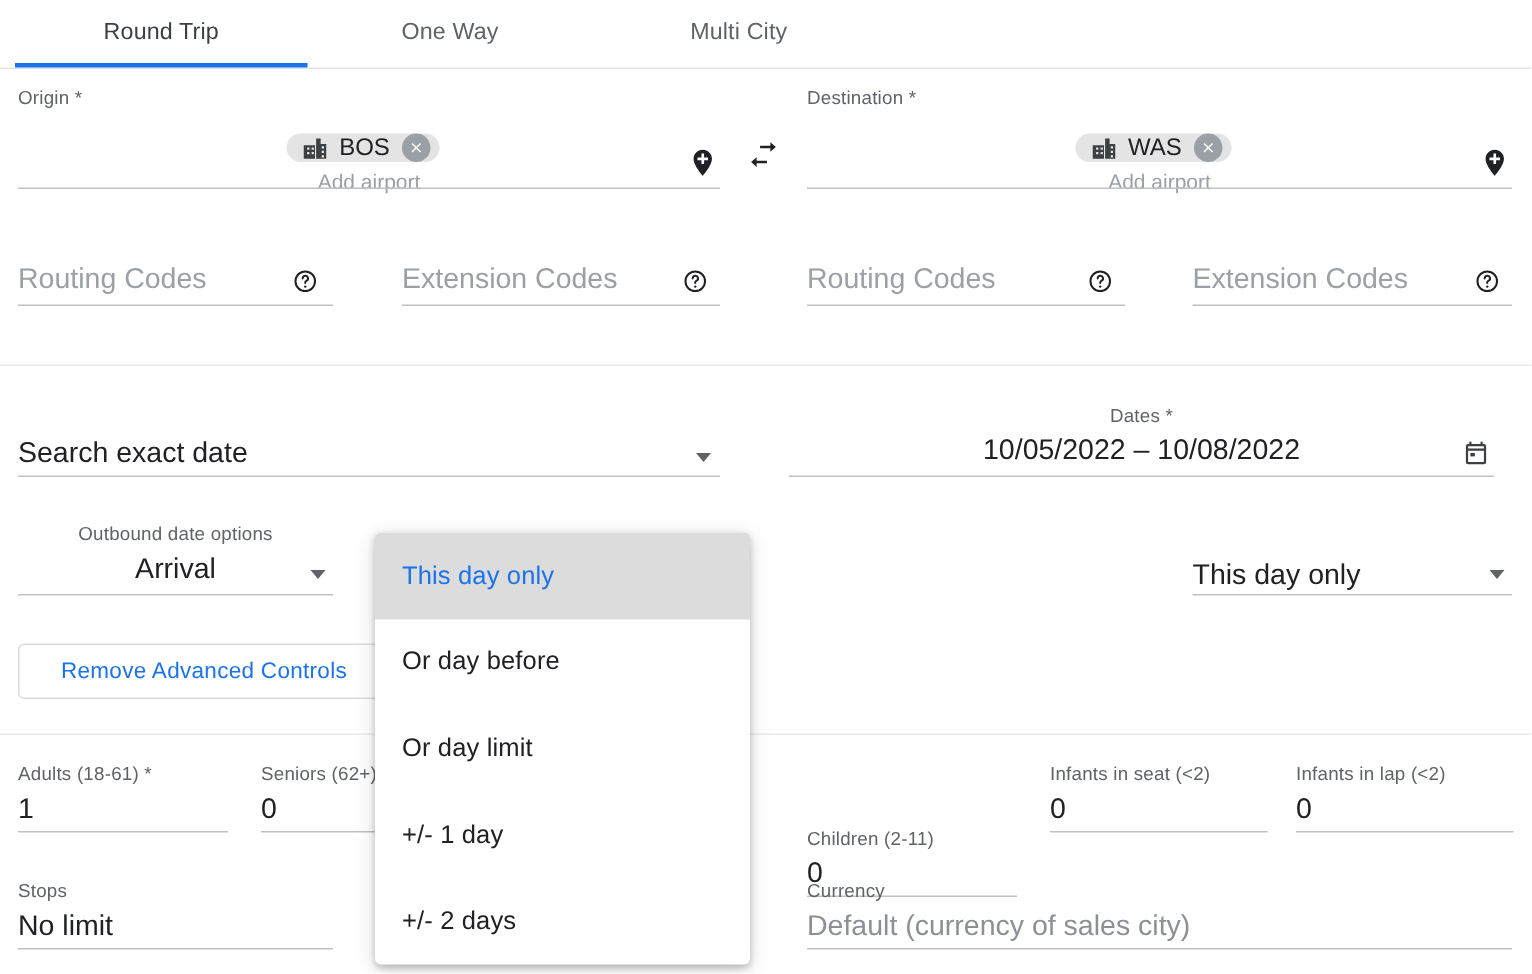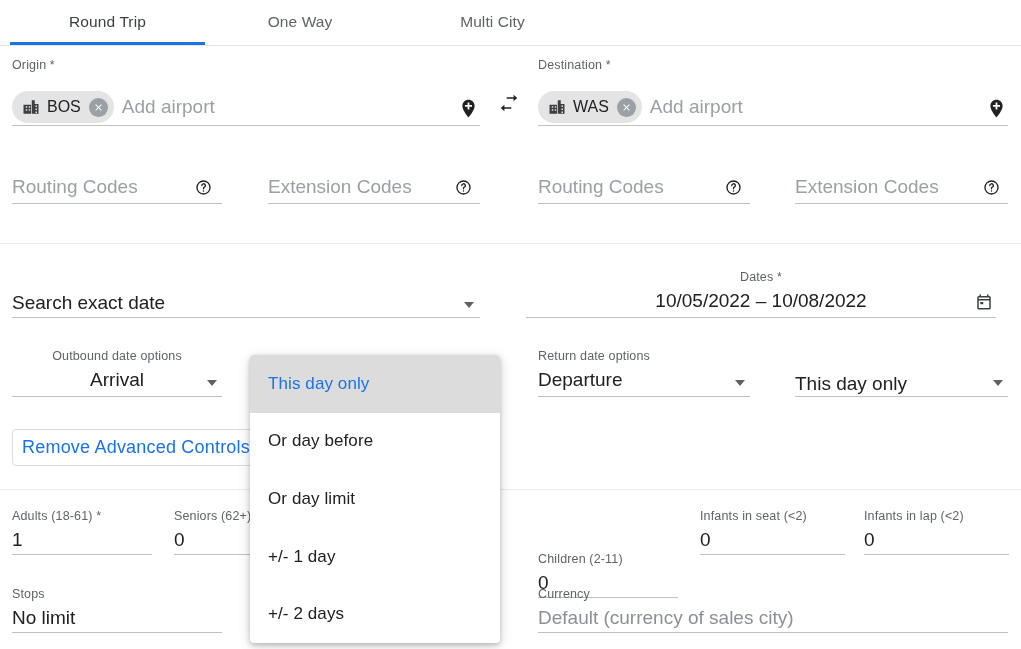--- a/index.html
+++ b/index.html
@@ -73,20 +73,21 @@
   .fld-value.ph-strong { color: #8c9096; }
 
   
   .chip-row {
     position: absolute;
     left: 0; right: 0;
     bottom: 1px;
     height: 36px;
     display: flex;
     align-items: center;
+    flex-direction: column;
   }
   .chip {
     display: inline-flex;
     align-items: center;
     height: 32px;
     border-radius: 16px;
     background: #e4e4e4;
     padding: 0 6px 0 10px;
     margin-right: 8px;
     cursor: pointer;
@@ -102,21 +103,21 @@
     width: 19px; height: 19px;
     border-radius: 50%;
     background: #9aa0a6;
     display: inline-flex;
     align-items: center;
     justify-content: center;
     cursor: pointer;
   }
   .chip-x svg { display:block; }
   .chip-ph {
-    font-size: 19px;
+    font-size: 14px;
     color: #9aa0a6;
     line-height: 26px;
   }
 
   .trail-icon {
     position: absolute;
     right: 0;
     bottom: 6px;
     width: 24px; height: 24px;
     display: flex; align-items: center; justify-content: center;
@@ -156,21 +157,21 @@
   }
 
   
   .outlined-btn {
     position: absolute;
     box-sizing: border-box;
     border: 1px solid #dadce0;
     border-radius: 4px;
     background: #fff;
     color: #1a73e8;
-    font-size: 18px;
+    font-size: 15px;
     font-family: "Liberation Sans", sans-serif;
     letter-spacing: .2px;
     display: flex;
     align-items: center;
     justify-content: center;
     cursor: pointer;
     white-space: nowrap;
   }
 
   
@@ -345,26 +346,20 @@
     <div class="caret" style="right:5px;top:31px;"></div>
     <div class="fld-line"></div>
   </div>
 
   <div class="field" style="left:268px;top:349px;width:212px;height:48px;">
     <div class="fld-value" style="margin-top:22px;">This day only</div>
     <div class="caret" style="right:5px;top:31px;"></div>
     <div class="fld-line"></div>
   </div>
 
-  <div class="field" style="left:538px;top:349px;width:212px;height:48px;">
-    <div class="fld-label">Return date options</div>
-    <div class="fld-value" style="margin-top:4px;">Departure</div>
-    <div class="caret" style="right:5px;top:31px;"></div>
-    <div class="fld-line"></div>
-  </div>
 
   <div class="field" style="left:795px;top:349px;width:213px;height:48px;">
     <div class="fld-value" style="margin-top:22px;">This day only</div>
     <div class="caret" style="right:5px;top:31px;"></div>
     <div class="fld-line"></div>
   </div>
 
   <div class="outlined-btn" style="left:12px;top:429px;width:248px;height:37px;">
     <span>Remove Advanced Controls</span>
   </div>

